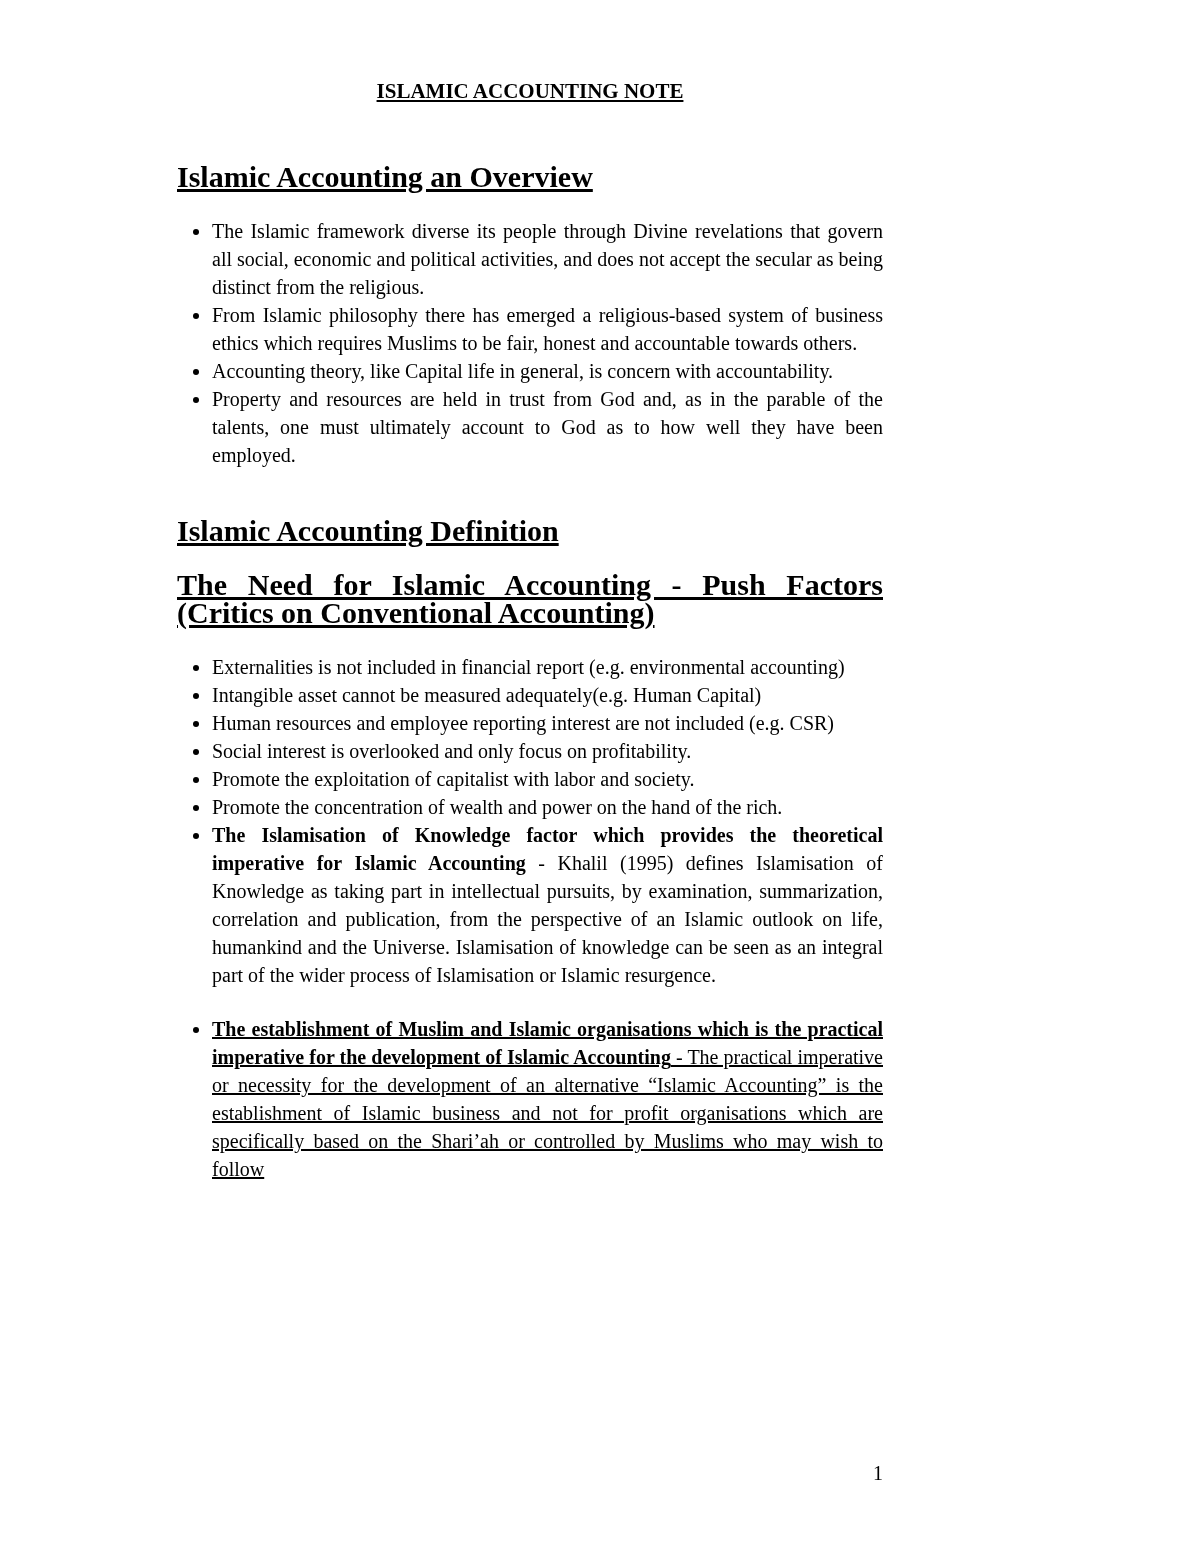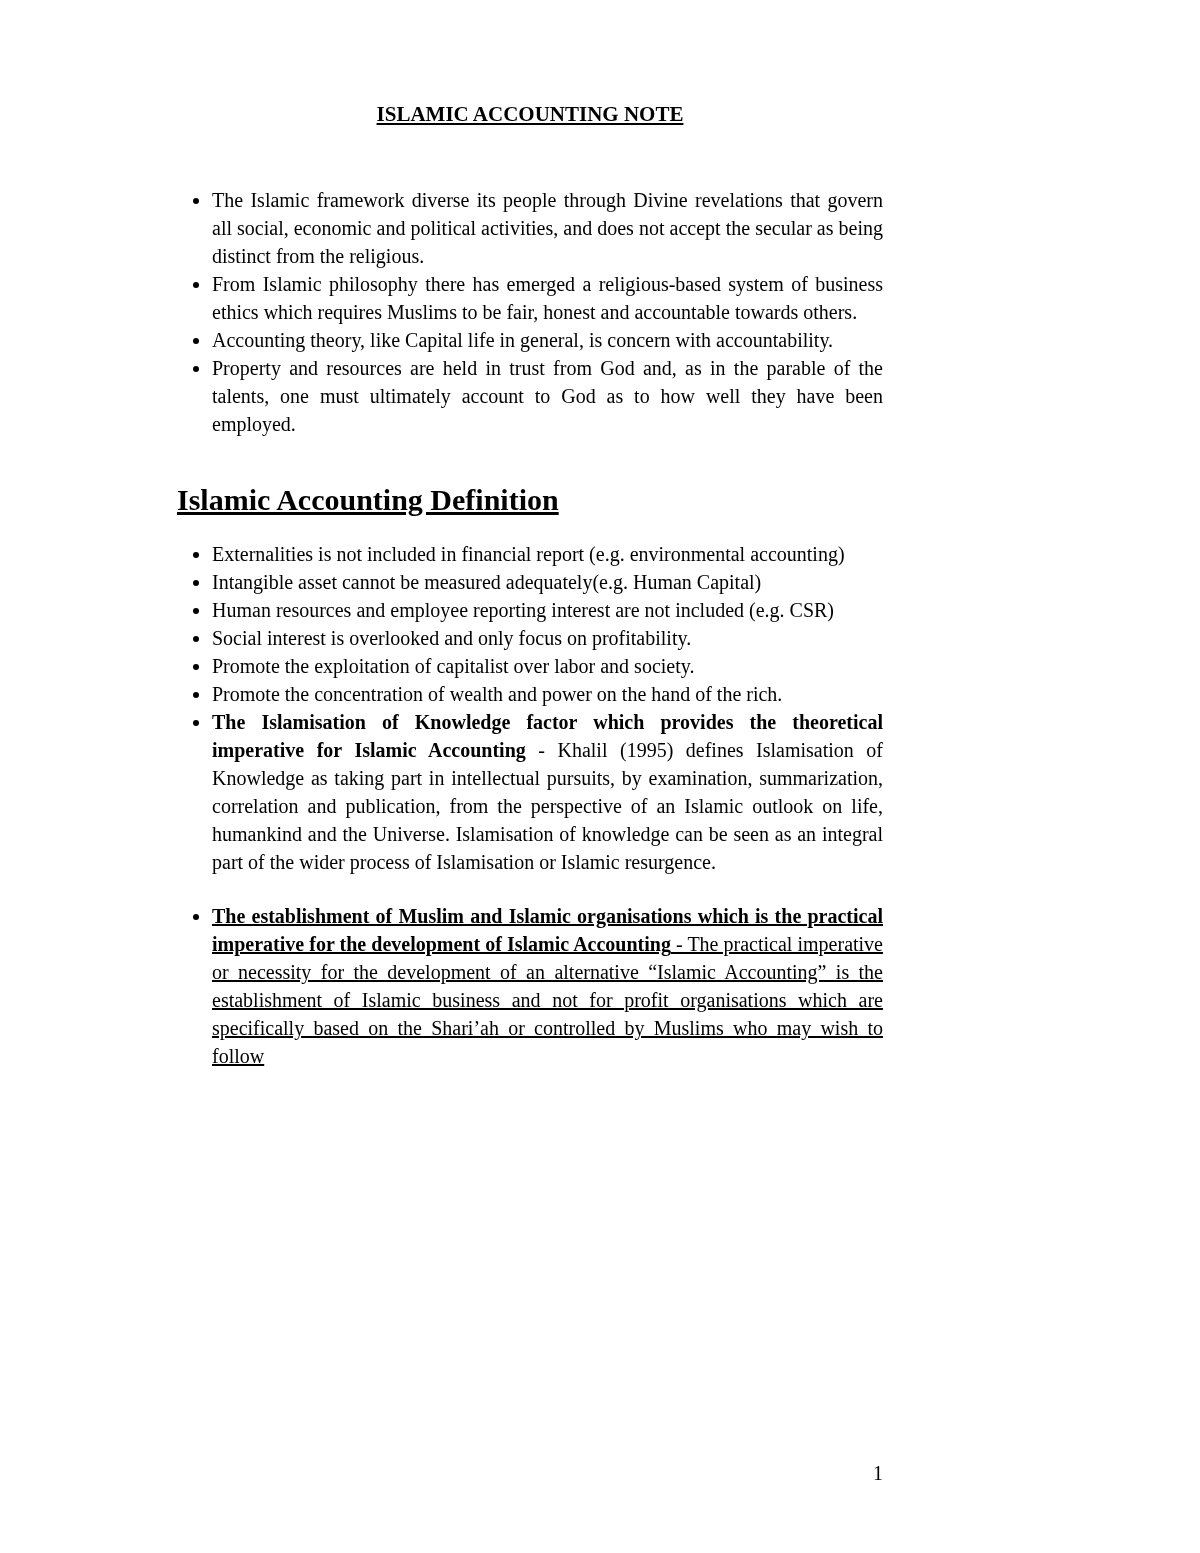--- a/index.html
+++ b/index.html
@@ -10,21 +10,21 @@
     .page {
       position: relative;
       width: 1060px;
       height: 1553px;
       background: #ffffff;
       color: #000000;
       font-family: "Liberation Serif", "DejaVu Serif", serif;
       font-size: 20px;
       line-height: 28px;
       box-sizing: border-box;
-      padding: 100px 177px 0 177px;
+      padding: 77px 177px 0 177px;
       overflow: hidden;
     }
     .doc-title {
       text-align: center;
       font-weight: bold;
       font-size: 21px;
       line-height: 28px;
       text-decoration: underline;
       margin: 0 0 58px 0;
     }
@@ -66,38 +66,40 @@
       line-height: 28px;
     }
   </style>
 </head>
 <body>
 
 <div class="page">
 
   <h1 class="doc-title">ISLAMIC ACCOUNTING NOTE</h1>
 
+  <h2 class="section-heading">Islamic Accounting an Overview</h2>
 
   <ul class="bullets">
     <li>The Islamic framework diverse its people through Divine revelations that govern all social, economic and political activities, and does not accept the secular as being distinct from the religious.</li>
     <li>From Islamic philosophy there has emerged a religious-based system of business ethics which requires Muslims to be fair, honest and accountable towards others.</li>
     <li>Accounting theory, like Capital life in general, is concern with accountability.</li>
     <li>Property and resources are held in trust from God and, as in the parable of the talents, one must ultimately account to God as to how well they have been employed.</li>
   </ul>
 
   <h2 class="section-heading heading-gap-definition">Islamic Accounting Definition</h2>
 
 
+  <h2 class="section-heading heading-gap-push">The Need for Islamic Accounting - Push Factors (Critics on Conventional Accounting)</h2>
 
   <ul class="bullets">
     <li>Externalities is not included in financial report (e.g. environmental accounting)</li>
     <li>Intangible asset cannot be measured adequately(e.g. Human Capital)</li>
     <li>Human resources and employee reporting interest are not included (e.g. CSR)</li>
     <li>Social interest is overlooked and only focus on profitability.</li>
-    <li>Promote the exploitation of capitalist over labor and society.</li>
+    <li>Promote the exploitation of capitalist with labor and society.</li>
     <li>Promote the concentration of wealth and power on the hand of the rich.</li>
   </ul>
 
 
   <ul class="bullets pull-list">
     <li><span class="bold-lead">The Islamisation of Knowledge factor which provides the theoretical imperative for Islamic Accounting</span><span> - Khalil (1995) defines Islamisation of Knowledge as taking part in intellectual pursuits, by examination, summarization, correlation and publication, from the perspective of an Islamic outlook on life, humankind and the Universe. Islamisation of knowledge can be seen as an integral part of the wider process of Islamisation or Islamic resurgence.</span></li>
     <li><span class="bold-lead">The establishment of Muslim and Islamic organisations which is the practical imperative for the development of Islamic Accounting</span><span> - The practical imperative or necessity for the development of an alternative “Islamic Accounting” is the establishment of Islamic business and not for profit organisations which are specifically based on the Shari’ah or controlled by Muslims who may wish to follow</span></li>
   </ul>
 
   <div class="page-number">1</div>

